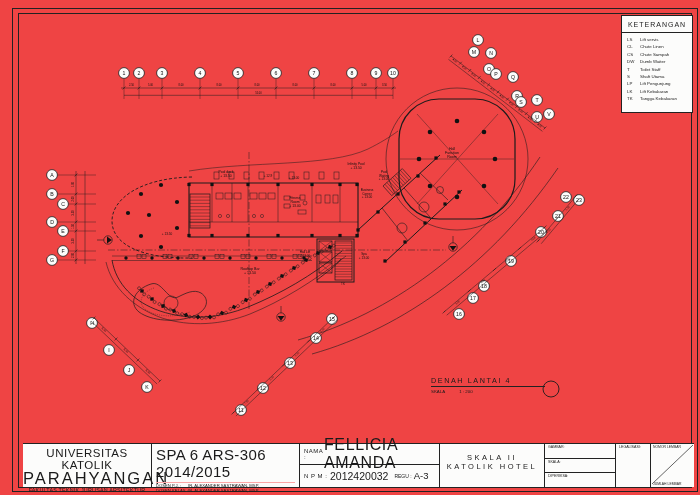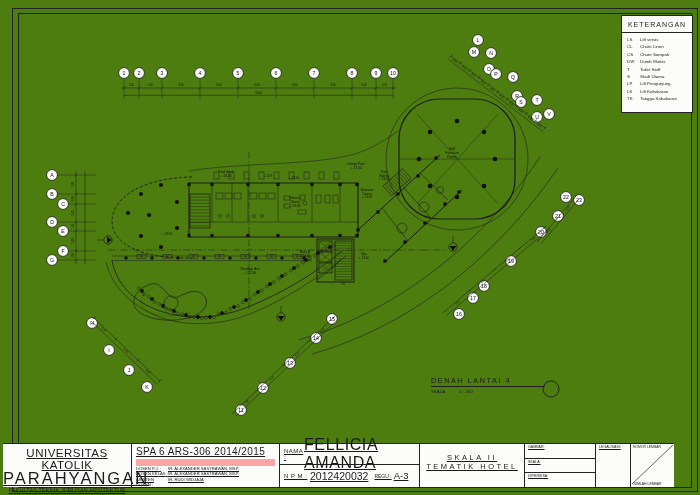--- a/index.html
+++ b/index.html
@@ -1,17 +1,17 @@
 <!DOCTYPE html>
 <html><head>
 <meta charset="utf-8">
 <style>
   html,body{margin:0;padding:0;width:700px;height:495px;overflow:hidden;background:#fff;
     font-family:"Liberation Sans",sans-serif;color:#1a1a1a;}
-  .sheet{position:absolute;inset:0;background:#4d7c0f;}
+  .sheet{position:absolute;inset:0;background:#ef4444;}
   .b-outer{position:absolute;left:12px;top:8px;width:684px;height:482px;border:1.3px solid #222;}
   .b-inner{position:absolute;left:18px;top:13px;width:672px;height:473px;border:1px solid #222;}
   svg text{font-family:"Liberation Sans",sans-serif;fill:#111;}
 
   
   .legend{position:absolute;left:621px;top:15px;width:70px;height:96px;background:#fcfcfb;
     border:1px solid #222;font-size:4.4px;}
   .legend-title{border-bottom:1px solid #222;text-align:center;font-size:7px;letter-spacing:1px;
     padding:5px 0 4px 0;}
   .leg-rows{padding:3px 0 0 0;}
@@ -19,29 +19,29 @@
   .leg-abbr{width:13px;padding-left:5px;}
   .leg-desc{flex:1;}
 
   
   .dtitle{position:absolute;left:431px;top:376px;width:114px;}
   .dtitle-main{font-size:7.2px;letter-spacing:1.6px;border-bottom:1px solid #222;padding-bottom:1px;}
   .dtitle-scale{font-size:4.4px;margin-top:1.5px;display:flex;}
   .dtitle-scale .sv{margin-left:14px;}
 
   
-  .tblock{position:absolute;left:3px;top:443px;width:671px;height:43px;background:#fcfcfb;
-    border-top:1px solid #222;display:flex;text-decoration:underline;}
+  .tblock{position:absolute;left:23px;top:443px;width:671px;height:43px;background:#fcfcfb;
+    border-top:1px solid #222;display:flex;}
   .tb-col{border-right:1px solid #222;box-sizing:border-box;position:relative;}
   .tb-univ{width:129px;text-align:center;padding-top:3px;}
   .univ1{font-size:11.5px;letter-spacing:0.5px;}
   .univ2{font-size:16.5px;letter-spacing:2px;line-height:15px;}
   .univ3{font-size:5.4px;letter-spacing:0.2px;margin-top:1px;}
   .tb-course{width:148px;padding:2px 4px 0 4px;}
-  .course-title{font-size:10px;letter-spacing:0.4px;border-bottom:7px solid #fca5a5;padding-bottom:2px;}
+  .course-title{font-size:15px;letter-spacing:0.4px;border-bottom:1px solid #fca5a5;padding-bottom:2px;}
   .lect-row{display:flex;font-size:4.2px;line-height:5.4px;}
   .lect-role{width:32px;}
   .lect-role::after{content:" :";}
   .tb-nama{width:140px;}
   .nama-row{display:flex;align-items:center;height:21px;border-bottom:1px solid #222;padding-left:4px;box-sizing:border-box;}
   .npm-row{display:flex;align-items:center;height:21px;padding-left:4px;}
   .fld-label{font-size:6px;width:26px;letter-spacing:0.5px;}
   .nama-val{font-size:16px;letter-spacing:0.6px;}
   .npm-val{font-size:10.5px;}
   .regu-label{font-size:5px;margin-left:6px;margin-right:2px;}
@@ -730,21 +730,21 @@
       </div>
       <div class="npm-row">
         <span class="fld-label">N P M :</span>
         <span class="npm-val">2012420032</span>
         <span class="regu-label">REGU :</span>
         <span class="regu-val">A-3</span>
       </div>
     </div>
     <div class="tb-col tb-tahap">
       <div>SKALA II</div>
-      <div>TEMATIK HOTEL</div>
+      <div>KATOLIK HOTEL</div>
     </div>
     <div class="tb-col tb-gsd">
       <div class="gsd-row">GAMBAR:</div>
       <div class="gsd-row">SKALA:</div>
       <div class="gsd-row">DIPERIKSA:</div>
     </div>
     <div class="tb-col tb-legal">LEGALISASI:</div>
     <div class="tb-col tb-nomor">
       <svg class="nomor-diag" width="43" height="41">
         <line x1="1" y1="40" x2="42" y2="1" stroke="#222" stroke-width="0.7"></line>

